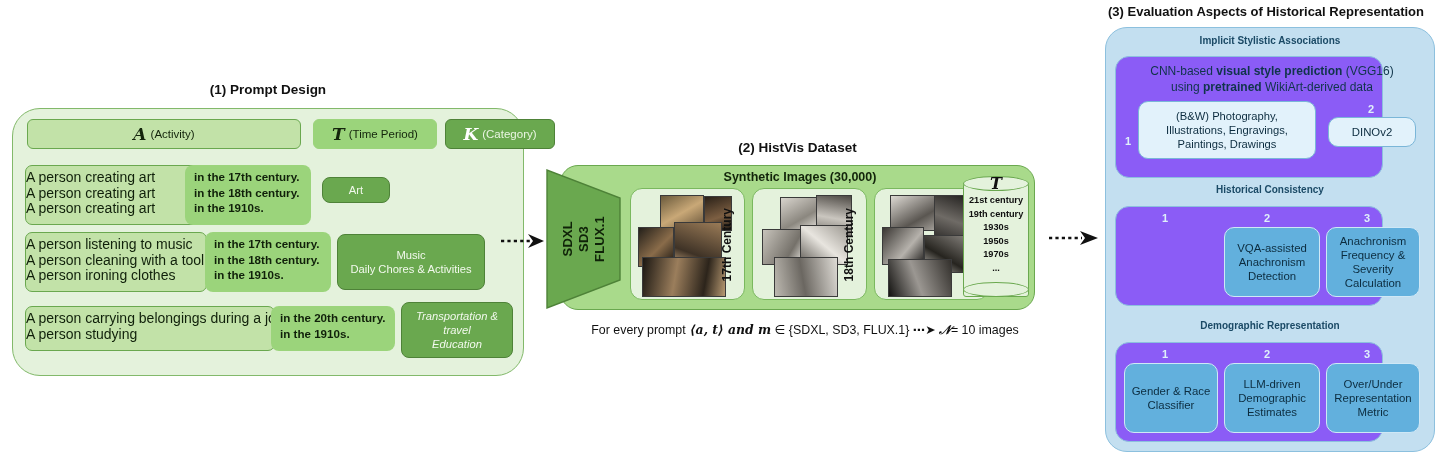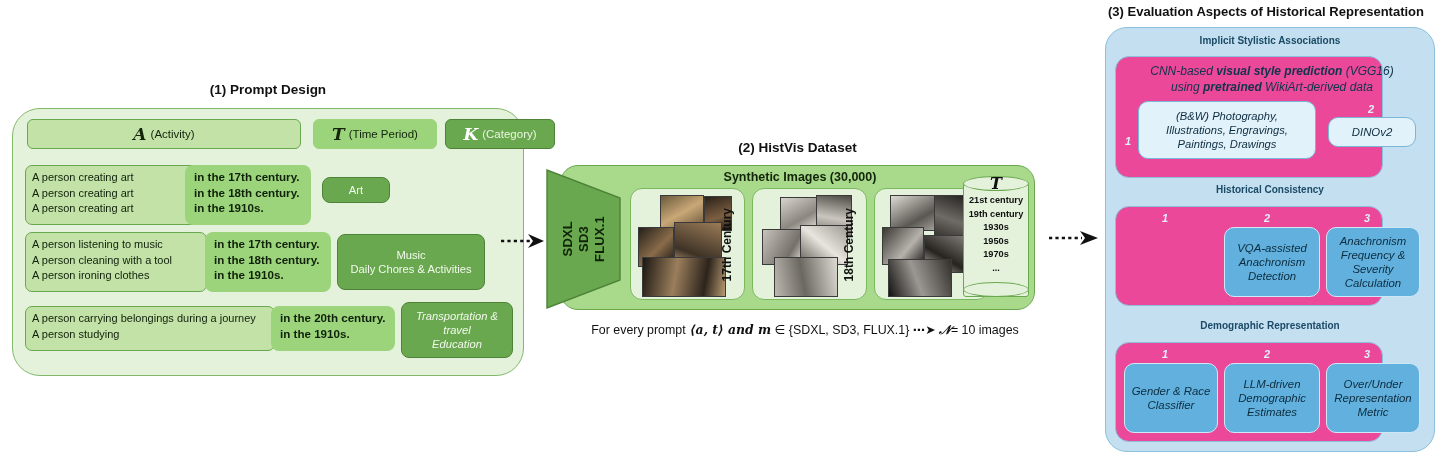--- a/index.html
+++ b/index.html
@@ -25,22 +25,22 @@
   .sym .g{font-size:17px;}
   .sym .t{font-size:11.5px;}
   #sym-a{left:2px;width:274px;background:#c2e2a8;border:1.4px solid #6aa84f;color:#14250c;}
   #sym-t{left:288px;width:124px;background:#9bd47b;border:1.2px solid #9bd47b;color:#14250c;}
   #sym-k{left:420px;width:110px;background:#6aa84f;border:1.2px solid #4e8238;color:#ffffff;}
   #sym-k .t{color:#eaf5e2;}
 
   .grp{position:absolute;left:12px;}
   .act{
     position:absolute;left:0;top:0;background:#c2e2a8;border:1.4px solid #6aa84f;
-    border-radius:7px;box-sizing:border-box;padding:4px 8px 4px 6px;
-    font-size:11px;line-height:15.5px;color:#10200a;white-space:nowrap;
+    border-radius:7px;box-sizing:border-box;padding:4px 8px 4px 0;
+    font-size:14px;line-height:15.5px;color:#10200a;white-space:nowrap;
   }
   .per{
     position:absolute;top:0;background:#9bd47b;border-radius:8px;box-sizing:border-box;
     padding:4px 9px;font-size:11.6px;line-height:15.5px;font-weight:bold;color:#10200a;white-space:nowrap;
   }
   .cat{
     position:absolute;top:0;background:#6aa84f;border:1.2px solid #4e8238;border-radius:8px;
     box-sizing:border-box;display:flex;flex-direction:column;align-items:center;justify-content:center;
     font-size:11.2px;line-height:14px;color:#f2f9ed;text-align:center;
   }
@@ -106,21 +106,21 @@
   #panel3{
     left:1105px;top:27px;width:330px;height:425px;
     background:#c3dff0;border:1.4px solid #8cc0de;border-radius:22px;box-sizing:border-box;
   }
   .sect-title{
     position:absolute;width:100%;text-align:center;
     font-size:10px;font-weight:bold;color:#1b4a66;
   }
   .sect-box{
     position:absolute;left:9px;width:268px;
-    background:#ec4899;border:1.3px solid #8cc0de;border-radius:14px;box-sizing:border-box;font-style:italic;
+    background:#8b5cf6;border:1.3px solid #8cc0de;border-radius:14px;box-sizing:border-box;
   }
   .num{
     position:absolute;font-size:11px;font-weight:bold;color:#dff0fa;
   }
   .cell{
     position:absolute;background:#62b0dd;border:1.3px solid #cfe8f6;border-radius:10px;
     box-sizing:border-box;display:flex;align-items:center;justify-content:center;text-align:center;
     font-size:11.4px;line-height:14px;color:#0c2c3f;
   }
   .cell.pale{background:#e2f2fb;border:1.3px solid #7ab6d8;}

